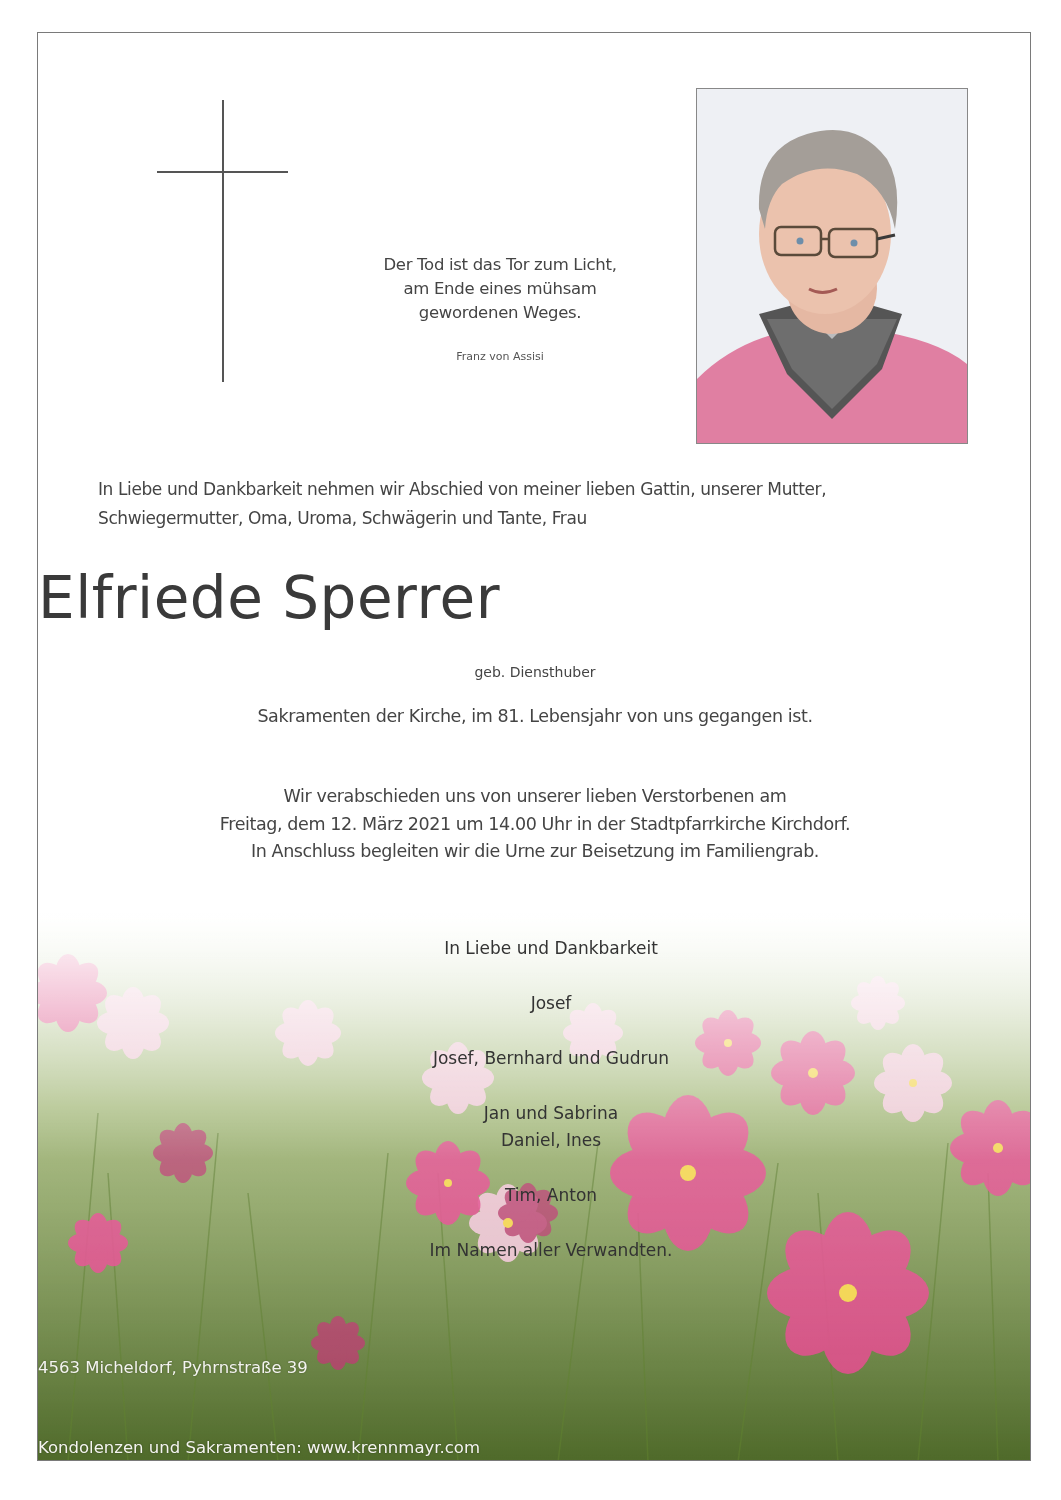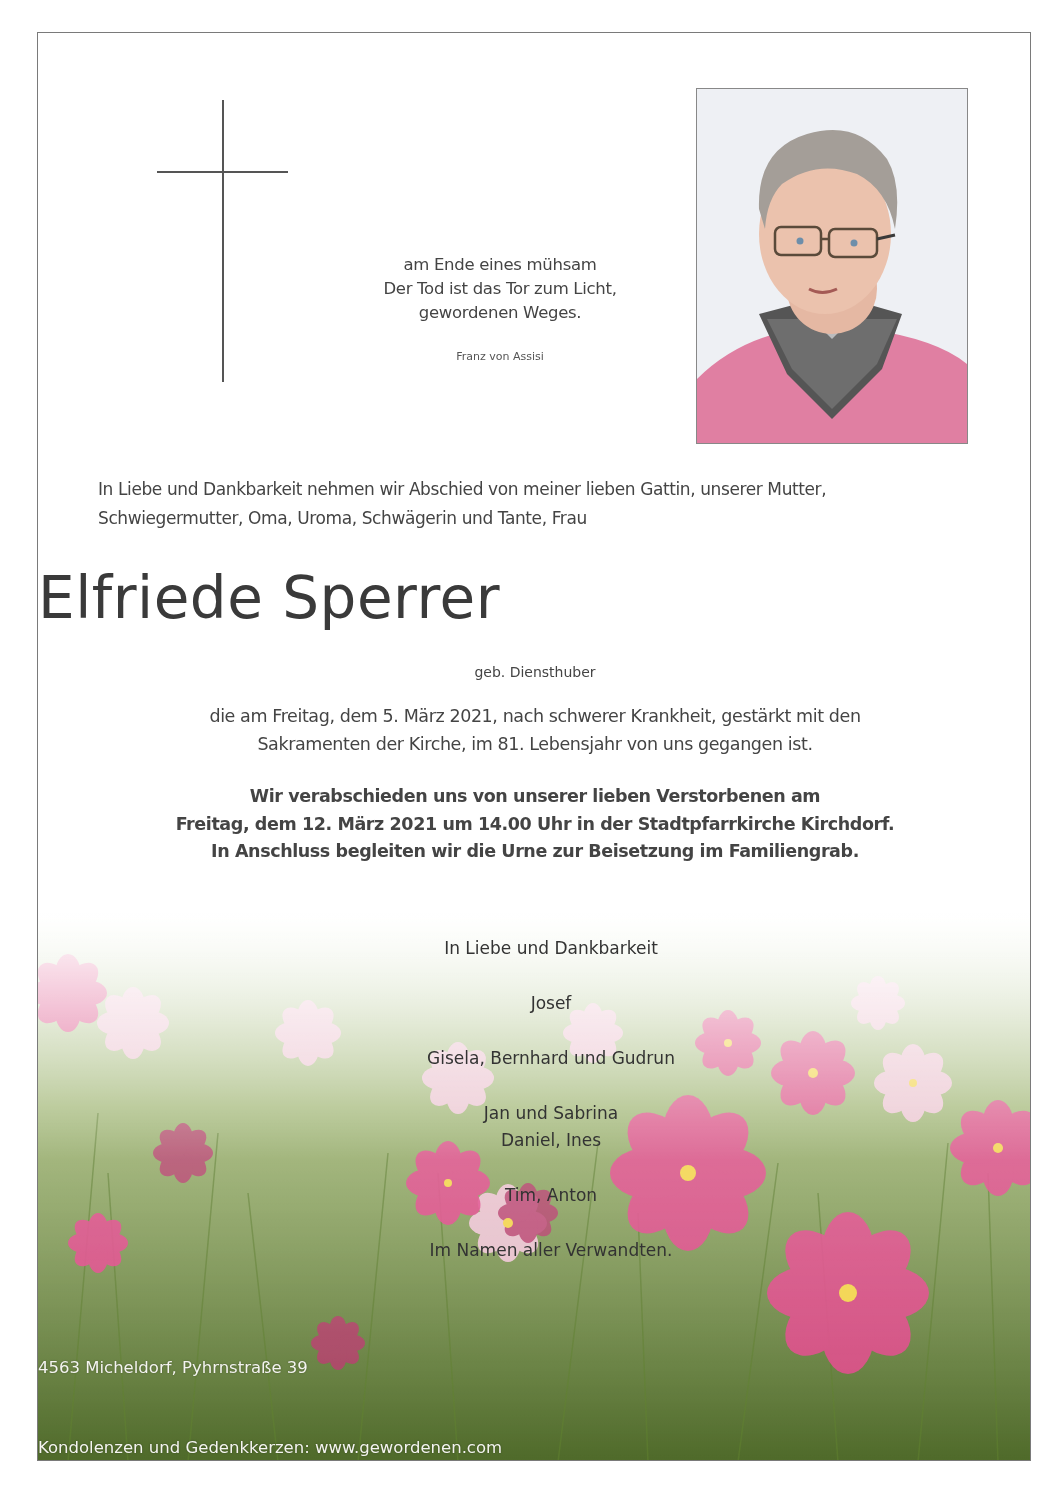--- a/index.html
+++ b/index.html
@@ -17,41 +17,41 @@
     .photo svg { display:block; }
     .intro { position:absolute; left:60px; top:442px; width:874px; 
              font-size:17px; line-height:29px; color:#444; letter-spacing:-0.4px; }
     .name { position:absolute; left:0; top:532px; width:994px; 
             font-size:58px; line-height:66px; color:#3a3a3a; letter-spacing:0.5px; }
     .maiden { position:absolute; left:0; top:612px; width:994px; text-align:center;
               font-size:14px; line-height:26px; color:#444;margin-top:14px; }
     .para { position:absolute; left:60px; width:874px; text-align:center; font-size:17.5px;
             line-height:27.5px; color:#444; letter-spacing:-0.4px; }
     .p1 { top:670px; }
-    .p2 { top:750px;font-weight:bold; }
+    .p2 { top:750px; }
     .flowers { position:absolute; left:0; top:880px; width:994px; height:549px; }
     .mourners { position:absolute; left:0; top:905px; width:994px; text-align:center;
                 font-size:17px; color:#333; }
     .mourners div { position:absolute; left:16px; width:994px;text-align:center; }
     .footer { position:absolute; left:0; width:994px; color:#f4f4f0;
               font-size:16.5px; text-shadow:0 0 2px rgba(0,0,0,0.35); }
     .addr { top:1325px; }
     .kond { top:1405px; }
   </style>
 </head>
 <body>
 
 <div class="frame">
 
   <div class="cross-v"></div>
   <div class="cross-h"></div>
 
   <div class="quote">
+    <div class="line">Der Tod ist das Tor zum Licht,</div>
     <div class="line">am Ende eines mühsam</div>
-    <div class="line">Der Tod ist das Tor zum Licht,</div>
     <div class="line">gewordenen Weges.</div>
     <div class="author">Franz von Assisi</div>
   </div>
 
   <div class="photo">
     <svg width="270" height="354" viewBox="0 0 270 354">
       <rect width="270" height="354" fill="#eef0f4"></rect>
 
       <path d="M0 290 Q40 250 100 240 L135 320 L170 240 Q240 250 270 275 L270 354 L0 354 Z" fill="#e07fa2"></path>
 
@@ -76,21 +76,20 @@
 
   <div class="intro">
     <div>In Liebe und Dankbarkeit nehmen wir Abschied von meiner lieben Gattin, unserer Mutter,</div>
     <div>Schwiegermutter, Oma, Uroma, Schwägerin und Tante, Frau</div>
   </div>
 
   <div class="name">Elfriede Sperrer</div>
   <div class="maiden">geb. Diensthuber</div>
 
   <div class="para p1">
-    <div>die am Freitag, dem 5. März 2021, nach schwerer Krankheit, gestärkt mit den</div>
     <div>Sakramenten der Kirche, im 81. Lebensjahr von uns gegangen ist.</div>
   </div>
 
   <div class="para p2">
     <div>Wir verabschieden uns von unserer lieben Verstorbenen am</div>
     <div>Freitag, dem 12. März 2021 um 14.00 Uhr in der Stadtpfarrkirche Kirchdorf.</div>
     <div>In Anschluss begleiten wir die Urne zur Beisetzung im Familiengrab.</div>
   </div>
 
   <svg class="flowers" width="994" height="549" viewBox="0 0 994 549">
@@ -165,23 +164,23 @@
         <circle cx="960" cy="235" r="5"></circle>
       <circle cx="690" cy="130" r="4"></circle>
         <circle cx="875" cy="170" r="4"></circle>
     </g>
     <rect width="994" height="549" fill="url(#fade)"></rect>
   </svg>
 
   <div class="mourners">
     <div style="top:0px">In Liebe und Dankbarkeit</div>
     <div style="top:55px">Josef</div>
-    <div style="top:110px">Gisela, Bernhard und Gudrun</div>
+    <div style="top:110px">Josef, Bernhard und Gudrun</div>
     <div style="top:165px">Jan und Sabrina</div>
     <div style="top:192px">Daniel, Ines</div>
     <div style="top:247px">Tim, Anton</div>
     <div style="top:302px">Im Namen aller Verwandten.</div>
   </div>
 
   <div class="footer addr">4563 Micheldorf, Pyhrnstraße 39</div>
-  <div class="footer kond">Kondolenzen und Gedenkkerzen: www.gewordenen.com</div>
+  <div class="footer kond">Kondolenzen und Sakramenten: www.krennmayr.com</div>
 
 </div>
 
 </body></html>

